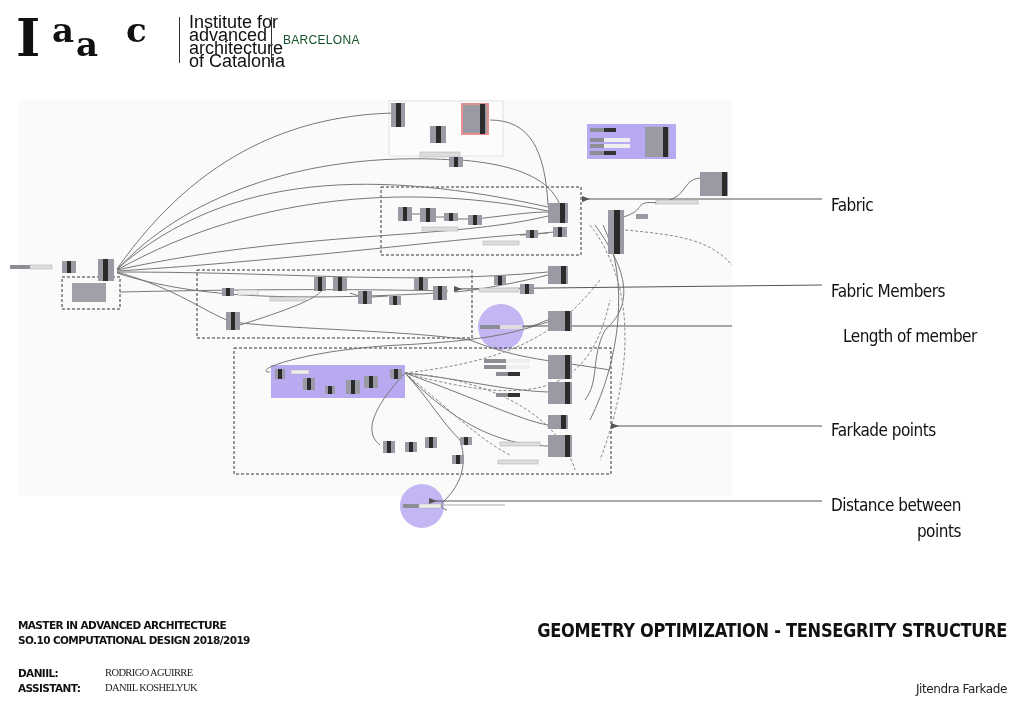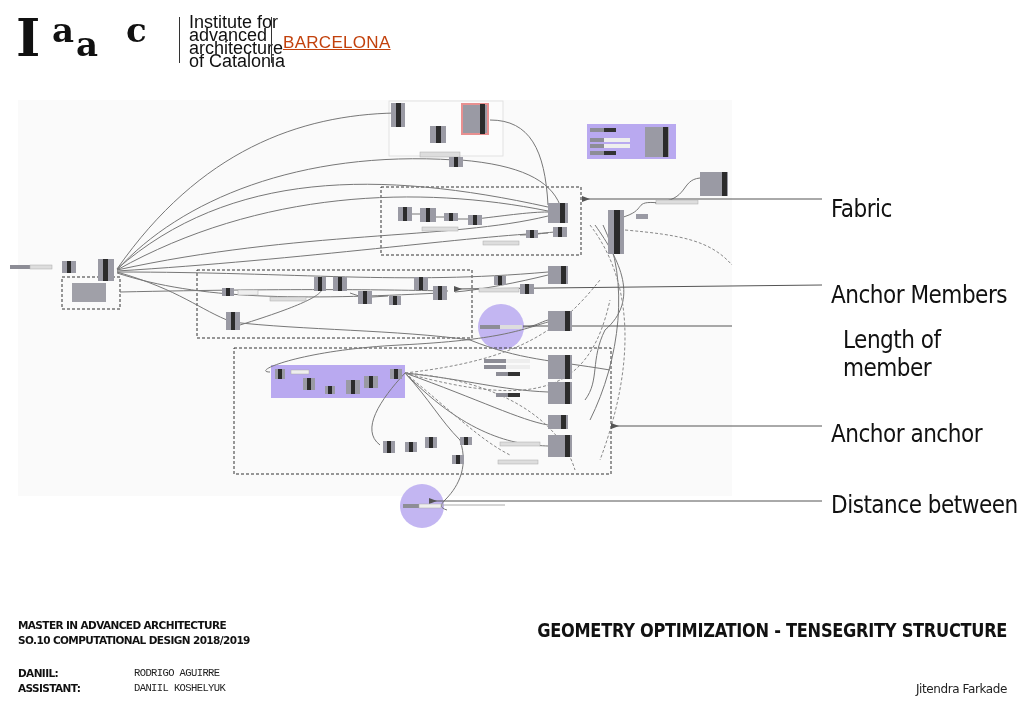--- a/index.html
+++ b/index.html
@@ -6,28 +6,28 @@
   body { width:1024px; height:724px; background:#ffffff; position:relative; overflow:hidden; font-family:"Liberation Sans", sans-serif; color:#111; }
   .abs { position:absolute; }
   
   .logo-mark { left:16px; top:12px; font-family:"DejaVu Serif", serif; font-weight:bold; color:#111; }
   .logo-I { font-size:52px; line-height:52px; position:absolute; left:0; top:0; }
   .logo-a1 { font-size:34px; position:absolute; left:36px; top:-2px; }
   .logo-c { font-size:34px; position:absolute; left:124px; top:-2px; }
   .logo-a1b { font-size:34px; position:absolute; left:60px; top:12px; }
   .vsep { width:1px; background:#333; }
   .inst { left:189px; top:16px; font-size:18px; line-height:13px; color:#111; }
-  .city { left:283px; top:33px; font-size:17px; letter-spacing:0.3px; color:#c2410c;text-decoration:underline; }
+  .city { left:283px; top:33px; font-size:12px; letter-spacing:0.3px; color:#14532d; }
   
   .canvas { left:18px; top:100px; width:714px; height:396px; background:#fafafa; }
   svg.wires { position:absolute; left:0; top:0; width:1024px; height:724px; }
-  .annot { font-family:"DejaVu Sans Condensed","DejaVu Sans", sans-serif; font-size:24px; color:#111; letter-spacing:-0.5px; }
+  .annot { font-family:"DejaVu Sans Condensed","DejaVu Sans", sans-serif; font-size:17px; color:#111; letter-spacing:-0.5px; }
   
   .foot-l { font-family:"DejaVu Sans", sans-serif; font-weight:bold; font-size:10.5px; letter-spacing:-0.6px; color:#111; line-height:13px; }
-  .foot-val { font-family:Liberation Mono, monospace; font-size:10.5px; letter-spacing:-0.6px; color:#222;margin-left:29px; }
+  .foot-val { font-family:Liberation Serif, serif; font-size:10.5px; letter-spacing:-0.6px; color:#222; }
   .title { font-family:"DejaVu Sans Condensed","DejaVu Sans", sans-serif; font-weight:bold; font-size:20px; letter-spacing:-0.3px; color:#111; transform:scaleX(0.9); transform-origin:right top; }
   .author { font-family:"DejaVu Sans", sans-serif; font-size:12px; letter-spacing:-0.4px; color:#222;text-align:center; }
 </style>
 </head>
 <body>
 
 <div class="abs logo-mark" style="width:160px;height:56px;">
   <span class="logo-I">I</span>
   <span class="logo-a1">a</span>
   <span class="logo-a1b">a</span>
@@ -247,25 +247,26 @@
       <rect x="464" y="437" width="4" height="8" fill="#2b2b2b"></rect>
     <rect x="452" y="455" width="12" height="9" fill="#9a9aa4"></rect>
       <rect x="456" y="455" width="4" height="9" fill="#2b2b2b"></rect>
 
     <rect x="403" y="504" width="16" height="4" fill="#8d8d96"></rect>
       <rect x="419" y="504" width="22" height="4" fill="#eee" stroke="#aaa" stroke-width="0.5"></rect>
   </g>
 </svg>
 
 <div class="abs annot" style="left:831px;top:195px;">Fabric</div>
-<div class="abs annot" style="left:831px;top:281px;">Anchor Members</div>
+<div class="abs annot" style="left:831px;top:281px;">Fabric Members</div>
 <div class="abs annot" style="left:835px;top:326px;margin-left:8px;">Length of member</div>
-<div class="abs annot" style="left:831px;top:420px;">Anchor anchor</div>
+<div class="abs annot" style="left:831px;top:420px;">Farkade points</div>
 <div class="abs annot" style="left:831px;top:492px;line-height:26px;text-align:right;">
   <div>Distance between</div>
+  <div>points</div>
 </div>
 
 <div class="abs foot-l" style="left:18px;top:619px;">MASTER IN ADVANCED ARCHITECTURE</div>
 <div class="abs foot-l" style="left:18px;top:634px;">SO.10 COMPUTATIONAL DESIGN  2018/2019</div>
 <div class="abs foot-l" style="left:18px;top:667px;">DANIIL:</div>
 <div class="abs foot-val" style="left:105px;top:667px;">RODRIGO AGUIRRE</div>
 <div class="abs foot-l" style="left:18px;top:682px;">ASSISTANT:</div>
 <div class="abs foot-val" style="left:105px;top:682px;">DANIIL KOSHELYUK</div>
 
 <div class="abs title" style="right:17px;top:618px;white-space:nowrap;">GEOMETRY OPTIMIZATION - TENSEGRITY STRUCTURE</div>

